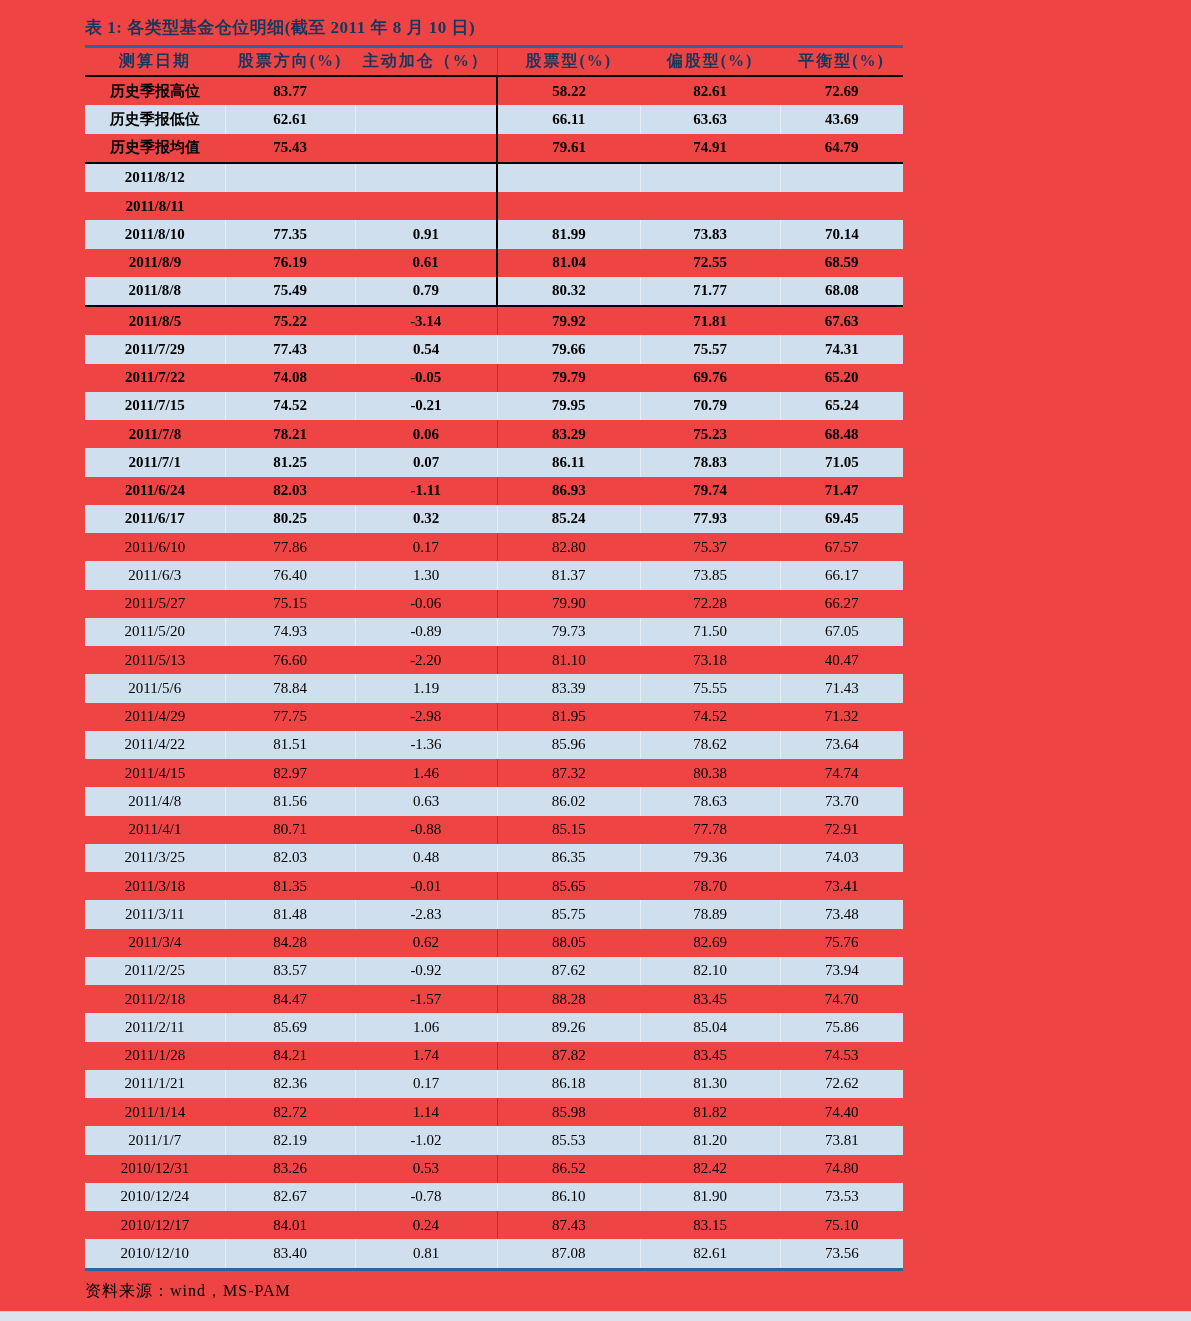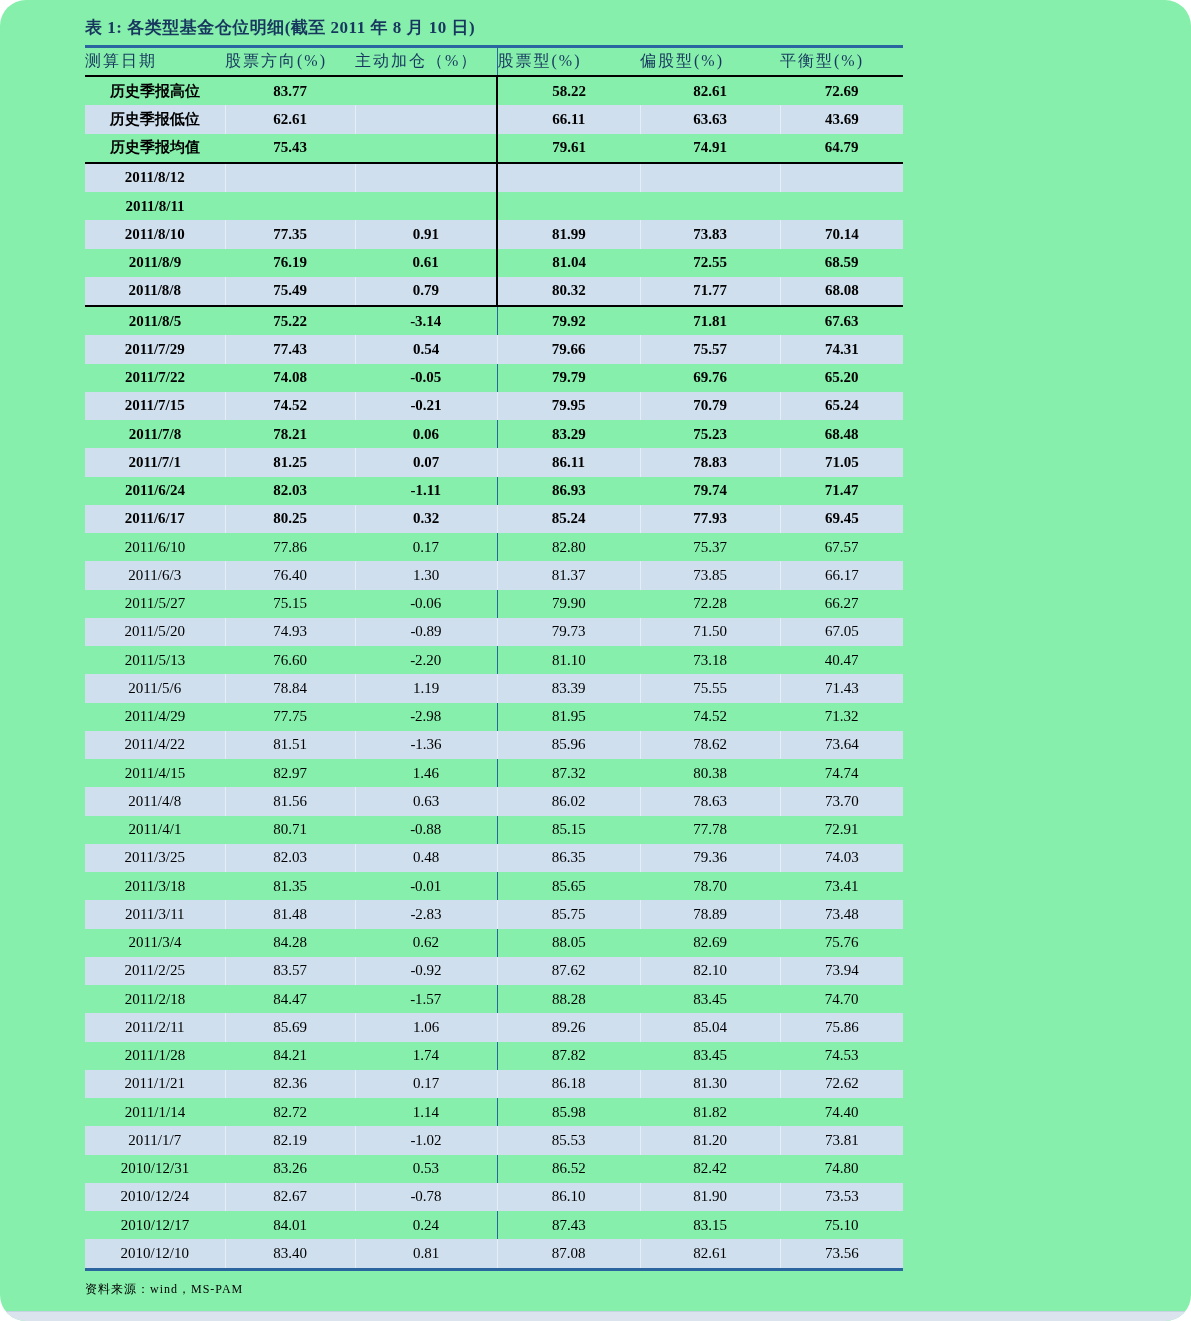--- a/index.html
+++ b/index.html
@@ -7,60 +7,59 @@
     --rule-black:#000000;
     --text-blue:#17375e;
     --row-shade:#cfdfee;
     --strip:#dbe4ee;
     --text-black:#000000;
   }
   html,body{margin:0;padding:0;background:#ffffff;}
   .page{
     position:relative;
     width:1191px;height:1321px;
-    background:#86efac;
+    background:#ef4444;
     font-family:"Liberation Serif","DejaVu Serif",serif;
     color:var(--text-black);
     overflow:hidden;
-    border-radius:26px;
   }
   .doc-title{
     position:absolute;left:85px;top:16px;width:860px;
     font-size:17px;font-weight:bold;color:var(--text-blue);
     letter-spacing:0.5px;white-space:nowrap;
   }
   .tbl-wrap{position:absolute;left:85px;top:45px;width:818px;}
   table.positions{
     width:818px;
     border-collapse:collapse;
     table-layout:fixed;
     border-top:3px solid var(--line-blue);
     border-bottom:3px solid var(--line-blue);
   }
   table.positions th{
     height:27px;
-    font-size:16px;font-weight:normal;color:var(--text-blue);
-    letter-spacing:2px;text-align:left;vertical-align:middle;
+    font-size:16px;font-weight:bold;color:var(--text-blue);
+    letter-spacing:2px;text-align:center;vertical-align:middle;
     border-bottom:2px solid var(--rule-black);
     padding:0;white-space:nowrap;
   }
   table.positions td{
     height:28.26px;
     font-size:15px;text-align:center;vertical-align:middle;
     padding:0;white-space:nowrap;color:var(--text-black);
   }
   tr.shaded td{background:var(--row-shade);}
   tr.shaded td:not(:last-child){border-right:1px solid rgba(255,255,255,0.45);}
   tr.bold td{font-weight:bold;}
   tr.rule-after td{border-bottom:2px solid var(--rule-black) !important;text-align:center;}
   .div-black{border-left:2px solid var(--rule-black) !important;}
   .div-blue{border-left:1.5px solid var(--line-blue) !important;margin-top:16px;}
   .source-note{
     position:absolute;left:85px;top:1281px;
-    font-size:12px;color:var(--text-black);letter-spacing:1px;
+    font-size:16px;color:var(--text-black);letter-spacing:1px;
   }
   .bottom-strip{
     position:absolute;left:0;top:1311px;width:1191px;height:10px;
     background:var(--strip);border-top:1px solid #c7d3e2;
   }
 </style>
 </head>
 <body>
 
 <div class="page">

